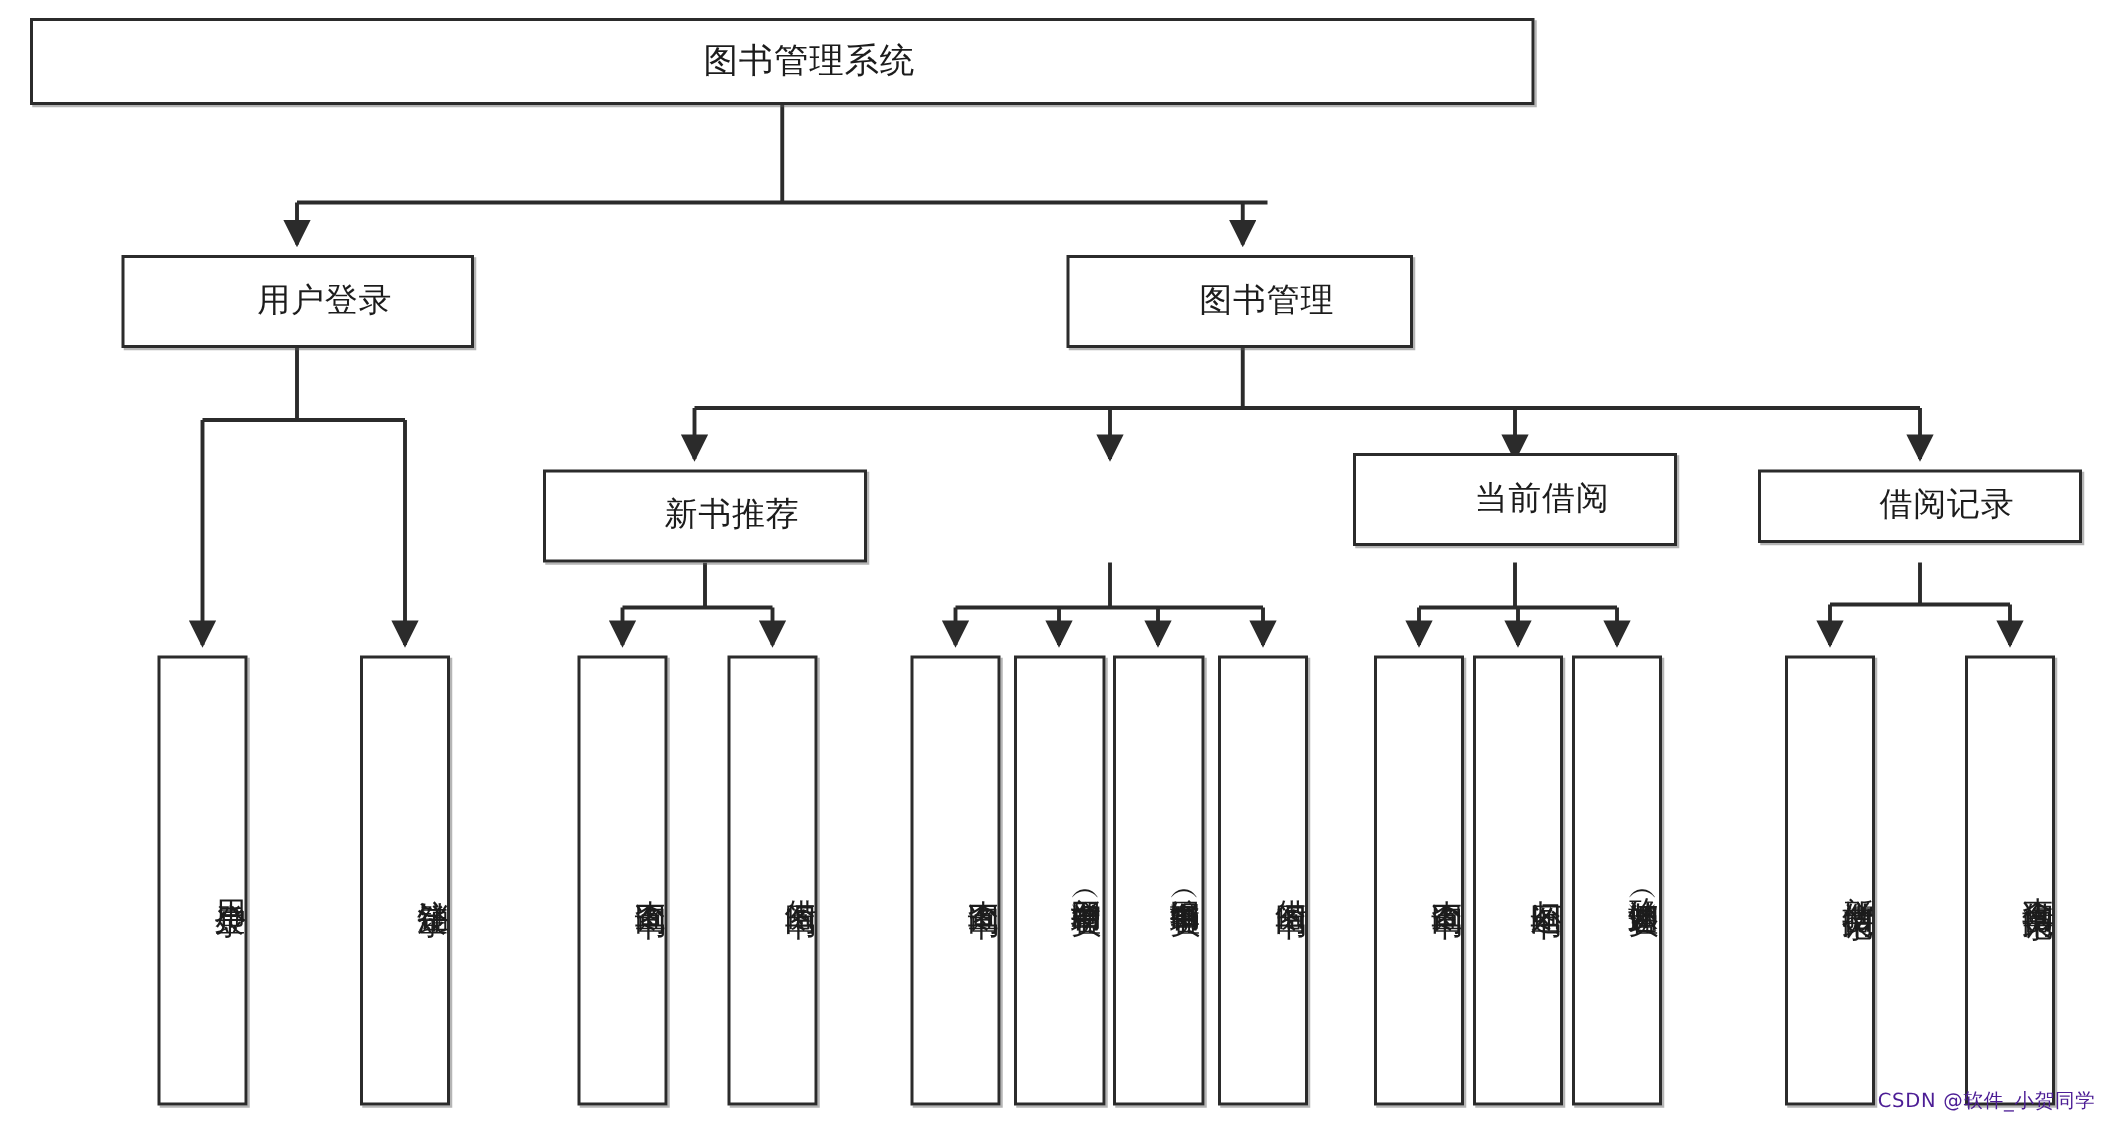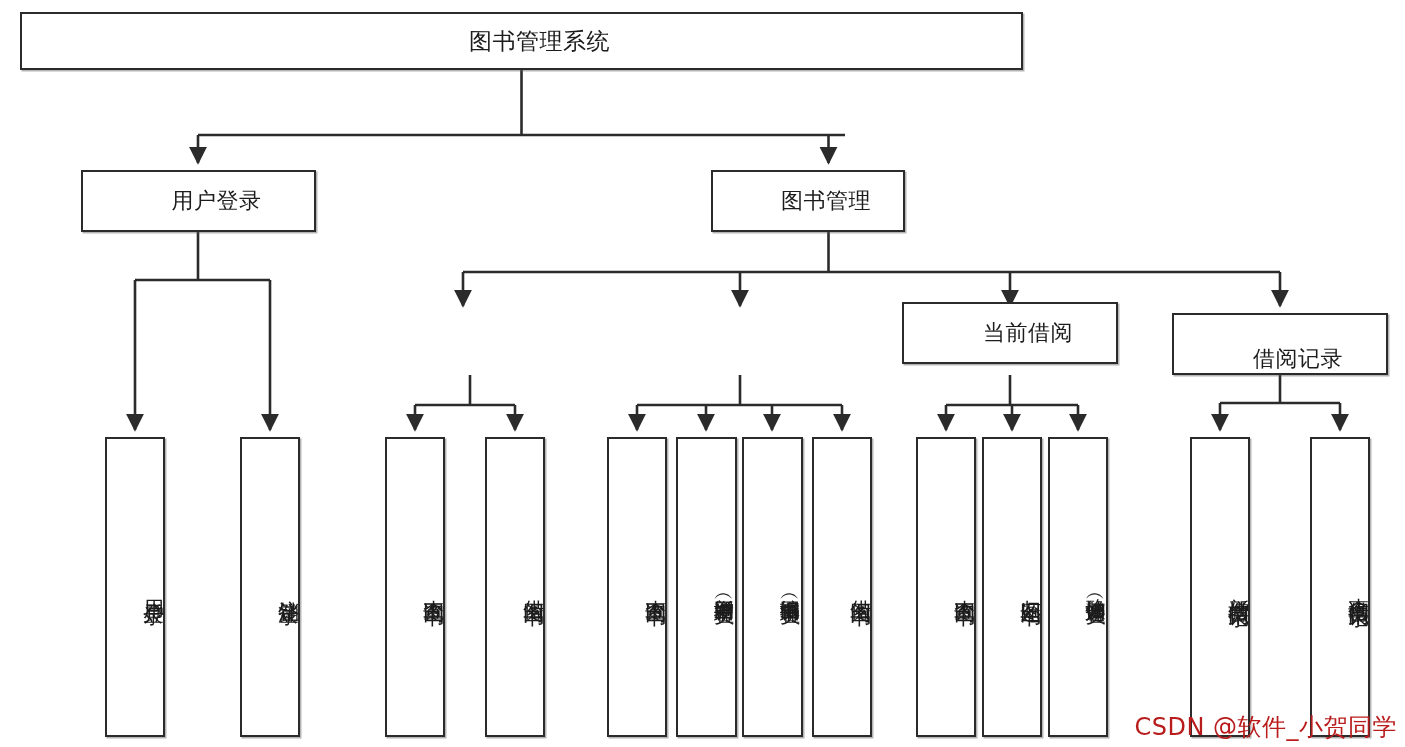--- a/index.html
+++ b/index.html
@@ -67,22 +67,22 @@
   }
   .node.leaf.narrow .label {
     font-size: 20px;
     letter-spacing: 1px;
     max-height: 280px;
   }
   #watermark {
     position: absolute;
     right: 8px;
     bottom: 4px;
-    font-size: 24px;
-    color: #b91c1c;
+    font-size: 13px;
+    color: #4c1d95;
     letter-spacing: 0.5px;
     user-select: none;
     font-family: "DejaVu Sans", "Liberation Sans", sans-serif;
   }
 </style>
 </head>
 <body>
 
 <div id="diagram-root">
 
@@ -136,28 +136,31 @@
     </g>
   </svg>
 
   <div class="node level1" style="left:20px; top:12px; width:1003px; height:58px;">
     <span class="label">图书管理系统</span>
   </div>
 
   <div class="node level2" style="left:81px; top:170px; width:235px; height:62px;">
     <span class="label">用户登录</span>
   </div>
-  <div class="node level2" style="left:711px; top:170px; width:194px; height:62px;">
+  <div class="node level2" style="left:711px; top:170px; width:231px; height:62px;">
     <span class="label">图书管理</span>
   </div>
 
+  <div class="node level3" style="left:362px; top:313px; width:216px; height:62px;">
+    <span class="label">新书推荐</span>
+  </div>
   <div class="node level3" style="left:902px; top:302px; width:216px; height:62px;">
     <span class="label">当前借阅</span>
   </div>
-  <div class="node level3" style="left:1172px; top:313px; width:216px; height:62px;align-items:flex-end;">
+  <div class="node level3" style="left:1172px; top:313px; width:216px; height:49px;">
     <span class="label">借阅记录</span>
   </div>
 
   <div class="node leaf" style="left:105px; top:437px; width:60px; height:300px;">
     <span class="label">用户登录</span>
   </div>
   <div class="node leaf" style="left:240px; top:437px; width:60px; height:300px;">
     <span class="label">注销登录</span>
   </div>
 

